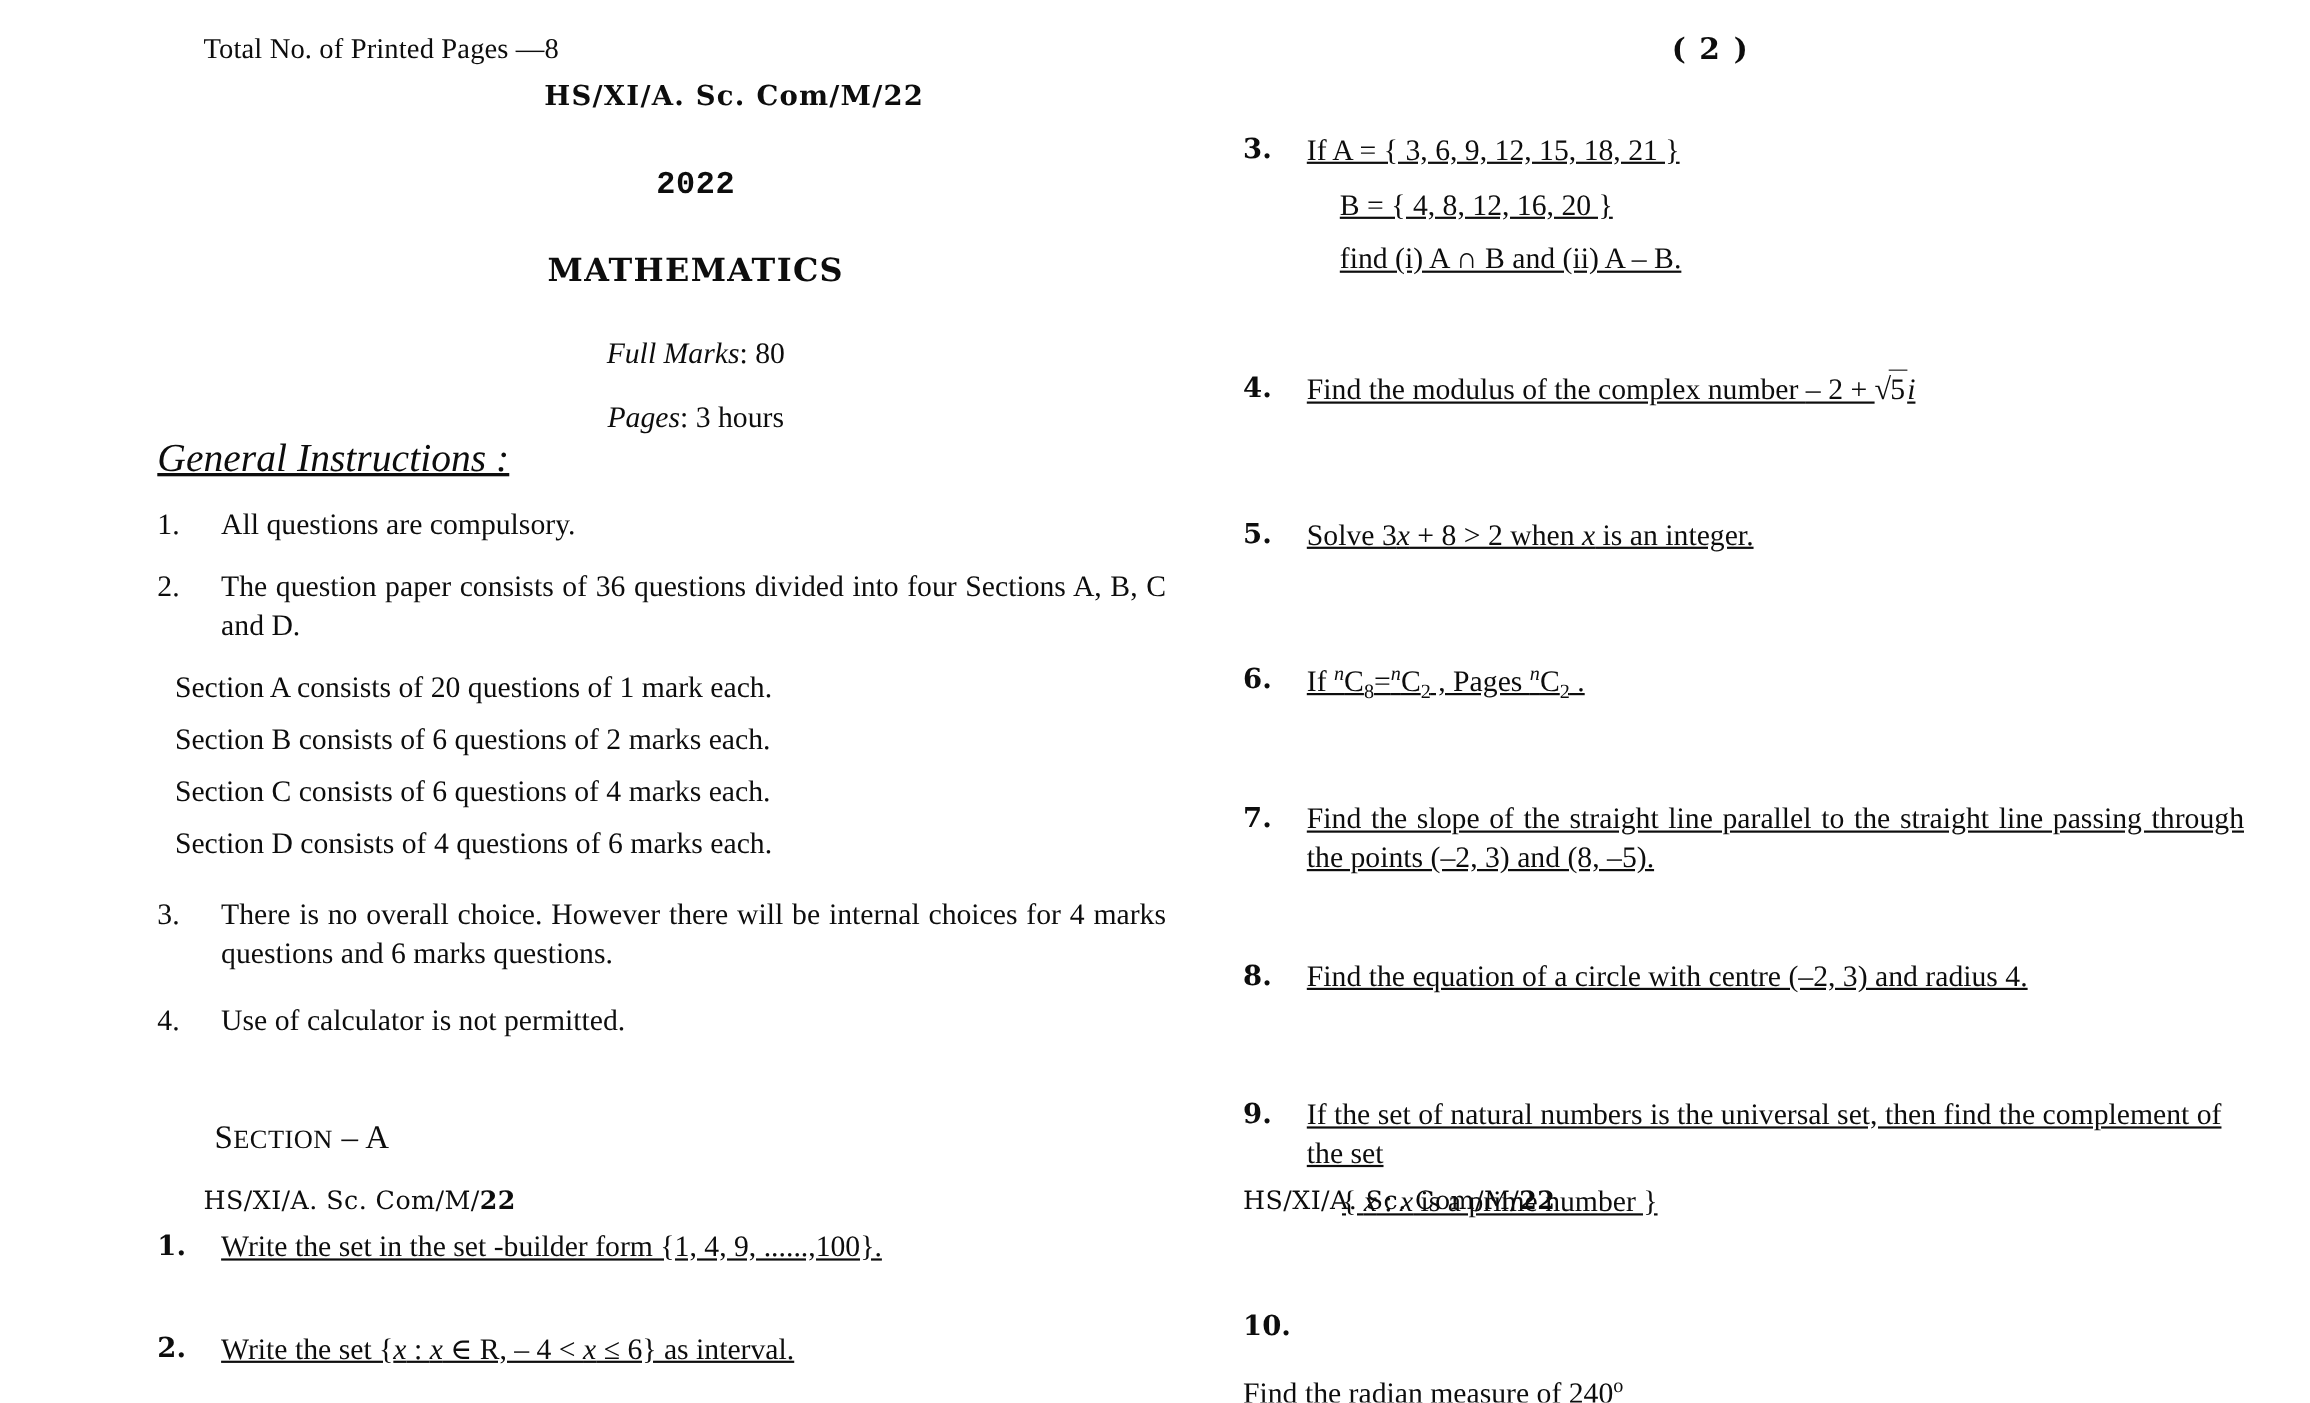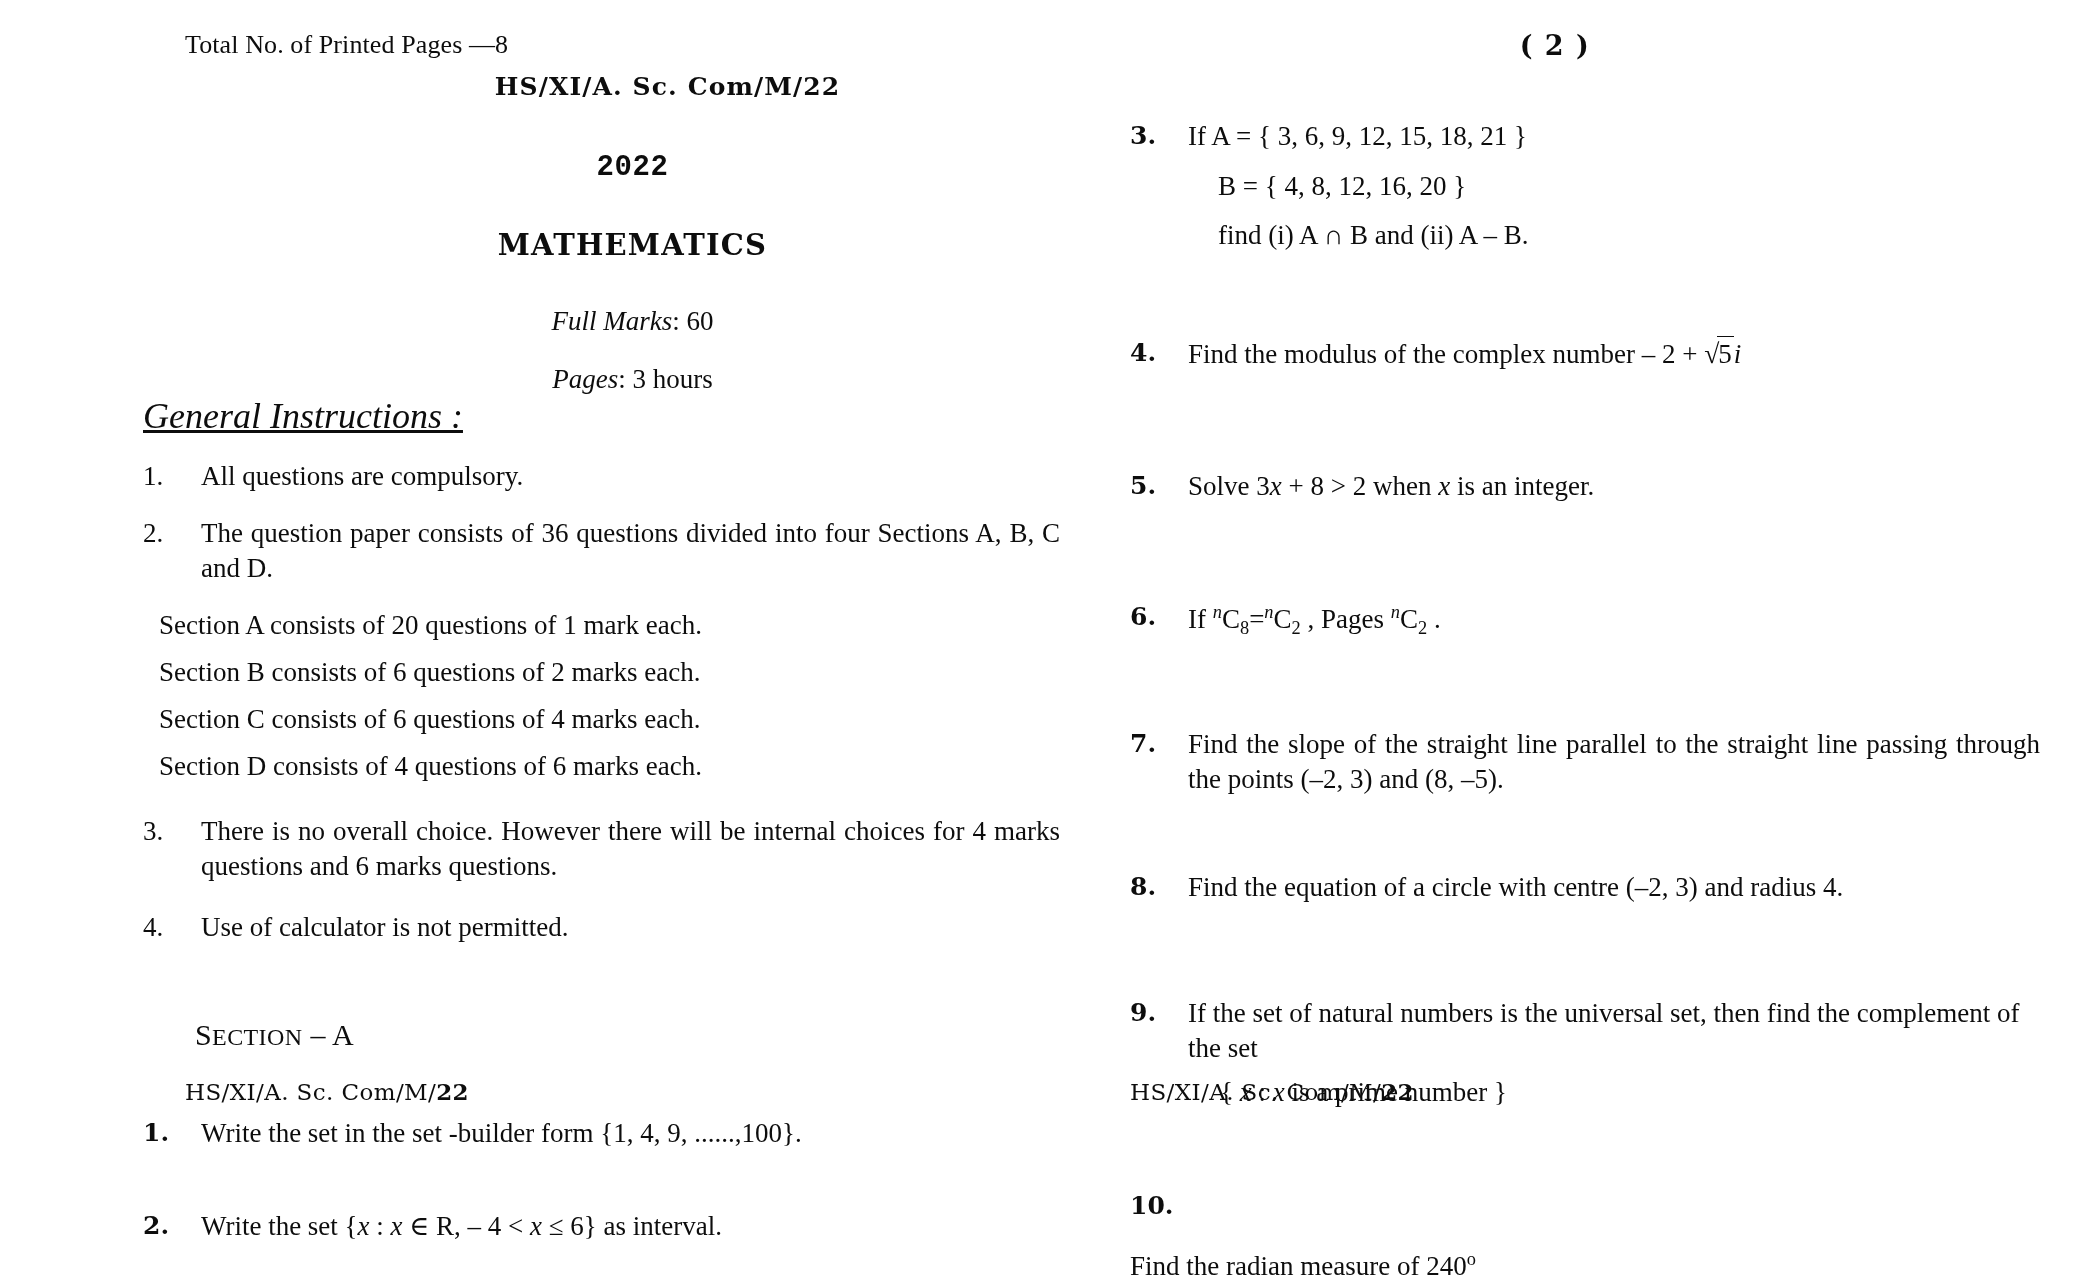--- a/index.html
+++ b/index.html
@@ -115,21 +115,21 @@
     font-size: 27px;
     line-height: 1.32;
   }
   .q .qn {
     font-family: "DejaVu Serif", "Liberation Serif", serif;
     font-weight: bold;
     font-size: 25px;
     flex: 0 0 58px;
     width: 58px;
   }
-  .q .qt { flex: 1 1 auto; }
+  .q .qt { flex: 1 1 auto; text-decoration: underline; }
   .q .qt.just { text-align: justify; text-align-last: left; }
   .q-indent { margin-left: 30px; margin-top: 14px; }
   .q-indent2 { margin-left: 32px; margin-top: 8px; }
 
   
   .mi { font-style: italic; }
   .sup { font-size: .68em; vertical-align: super; font-style: italic; }
   .sub { font-size: .68em; vertical-align: sub; }
   .deg { font-size: .68em; vertical-align: super; }
   .radical { display: inline-block; position: relative; }
@@ -171,21 +171,21 @@
 
     <div class="printed-pages">Total No. of Printed Pages —8</div>
 
     <div class="paper-code">HS/XI/A. Sc. Com/M/22</div>
 
     <div class="year">2022</div>
 
     <div class="subject">MATHEMATICS</div>
 
     <div class="marks-line">
-      <span class="ital">Full Marks</span><span>: 60</span>
+      <span class="ital">Full Marks</span><span>: 80</span>
     </div>
 
     <div class="time-line">
       <span class="ital">Pages</span><span>: 3 hours</span>
     </div>
 
     <div class="gi-title">General Instructions :</div>
 
     <div class="inst">
       <span class="num">1.</span>

